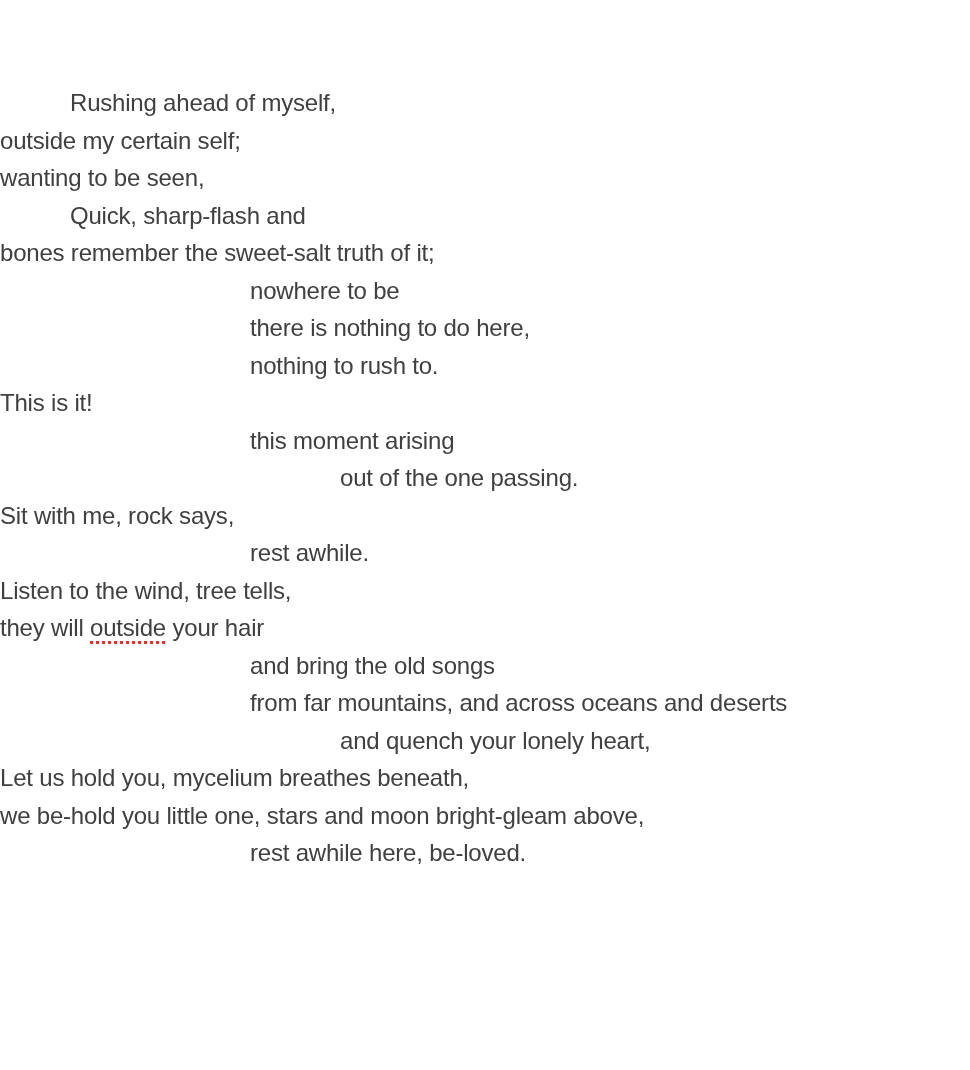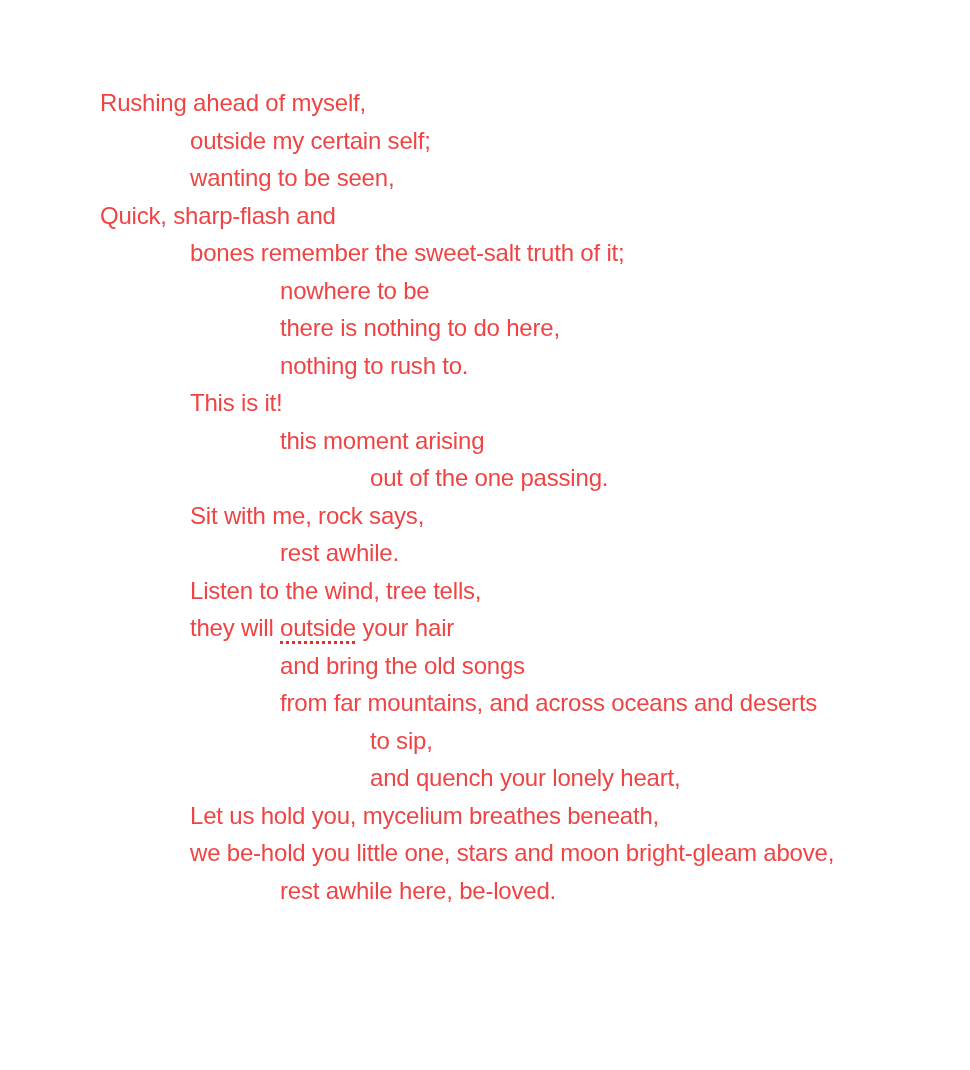--- a/index.html
+++ b/index.html
@@ -26,27 +26,26 @@
       left: 0;
       top: 84px;
       width: 970px;
     }
     .line {
       position: relative;
       height: 37.5px;
       line-height: 37.5px;
       font-family: "Liberation Sans", "DejaVu Sans", sans-serif;
       font-size: 24px;
-      color: #ef4444;
+      color: #404040;
       white-space: nowrap;
       letter-spacing: -0.2px;
-      margin-left: 30px;
     }
     .i0 { padding-left: 70px; }
-    .i1 { padding-left: 160px; }
+    .i1 { }
     .i2 { padding-left: 250px; }
     .i3 { padding-left: 340px; }
     .spell {
       text-decoration: underline dotted #e8302a;
       text-decoration-thickness: 3px;
       text-underline-offset: 5px;
     }
   </style>
 </head>
 <body>
@@ -63,19 +62,18 @@
     <div class="line i2">nothing to rush to.</div>
     <div class="line i1">This is it!</div>
     <div class="line i2">this moment arising</div>
     <div class="line i3">out of the one passing.</div>
     <div class="line i1">Sit with me, rock says,</div>
     <div class="line i2">rest awhile.</div>
     <div class="line i1">Listen to the wind, tree tells,</div>
     <div class="line i1"><span>they will </span><span class="spell">outside</span><span> your hair</span></div>
     <div class="line i2">and bring the old songs</div>
     <div class="line i2">from far mountains, and across oceans and deserts</div>
-    <div class="line i3">to sip,</div>
     <div class="line i3">and quench your lonely heart,</div>
     <div class="line i1">Let us hold you, mycelium breathes beneath,</div>
     <div class="line i1">we be-hold you little one, stars and moon bright-gleam above,</div>
     <div class="line i2">rest awhile here, be-loved.</div>
   </div>
 </div>
 
 </body></html>

